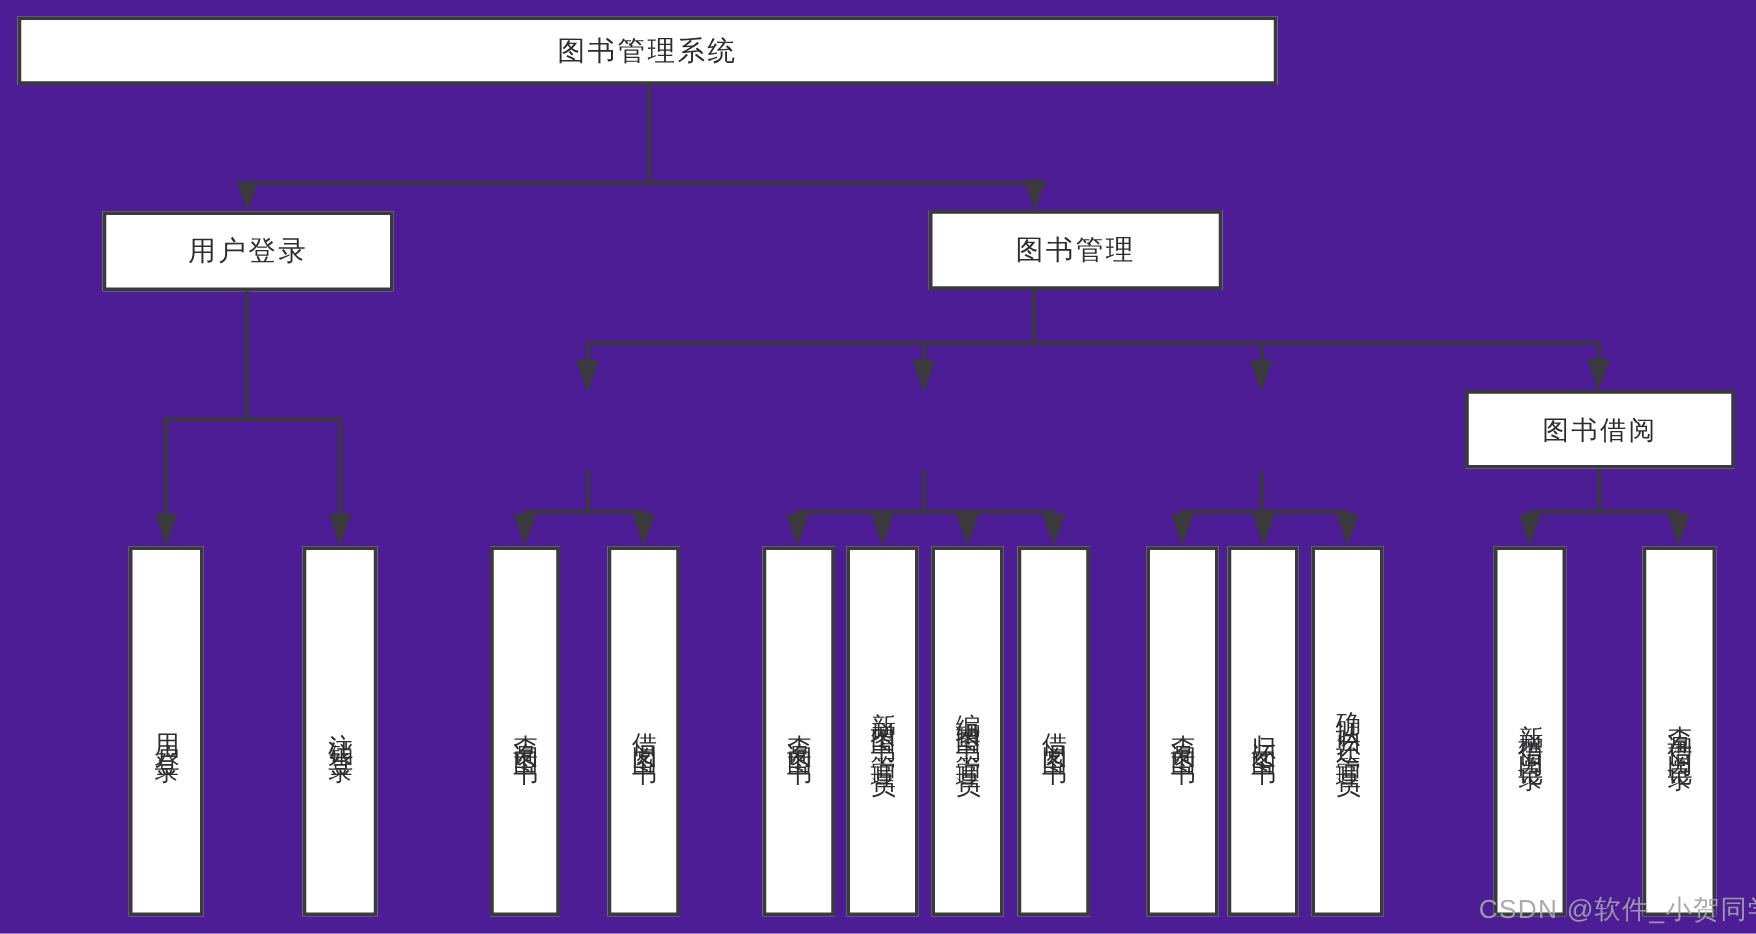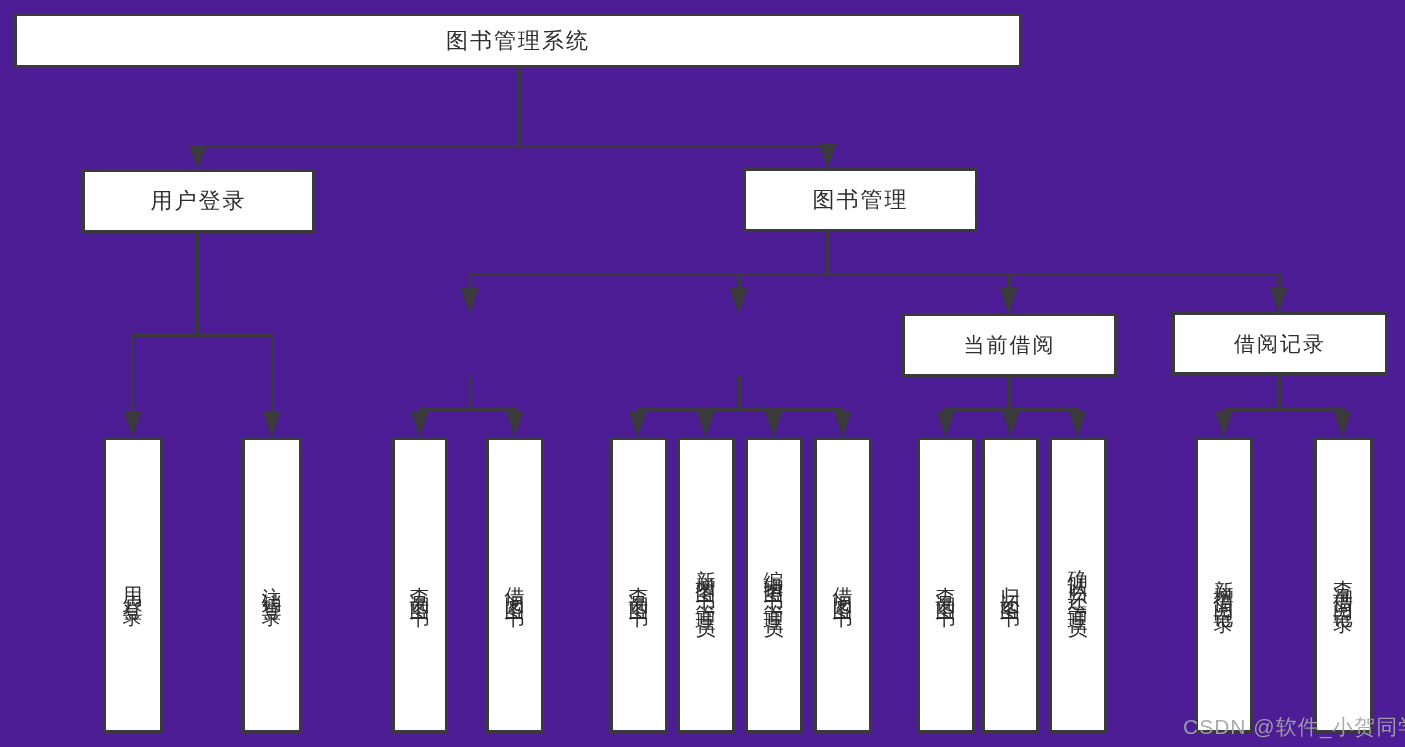--- a/index.html
+++ b/index.html
@@ -56,22 +56,21 @@
   <div class="hline" style="left:470px;top:273px;width:810px;"></div>
   <div class="vline" style="left:469px;top:273px;height:17px;"></div>
   <div class="vline" style="left:738px;top:273px;height:17px;"></div>
   <div class="vline" style="left:1008px;top:273px;height:17px;"></div>
   <div class="vline" style="left:1278px;top:273px;height:17px;"></div>
   <div class="arrow" style="left:461px;top:288px;"></div>
   <div class="arrow" style="left:730px;top:288px;"></div>
   <div class="arrow" style="left:1000px;top:288px;"></div>
   <div class="arrow" style="left:1270px;top:287px;"></div>
 
-  <div class="box" style="left:902px;top:313px;width:215px;height:64px;">当前借阅</div>
-  <div class="box" style="left:1172px;top:312px;width:216px;height:63px;">借阅记录</div>
+  <div class="box" style="left:1172px;top:312px;width:216px;height:63px;">图书借阅</div>
 
   <div class="vline" style="left:469px;top:376px;height:35px;"></div>
   <div class="hline" style="left:419px;top:408px;width:98px;"></div>
   <div class="arrow" style="left:411px;top:411px;"></div>
   <div class="arrow" style="left:506px;top:411px;"></div>
 
   <div class="vline" style="left:738px;top:376px;height:35px;"></div>
   <div class="hline" style="left:637px;top:408px;width:207px;"></div>
   <div class="arrow" style="left:629px;top:411px;"></div>
   <div class="arrow" style="left:697px;top:411px;"></div>

